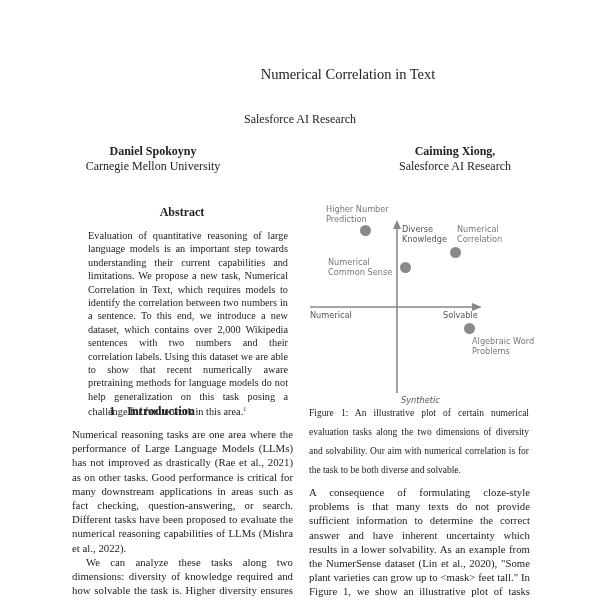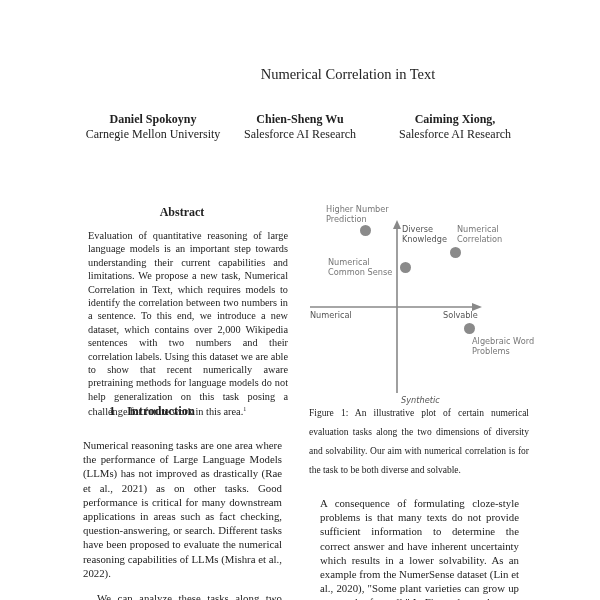--- a/index.html
+++ b/index.html
@@ -1,43 +1,42 @@
 <!DOCTYPE html>
 <html><head>
 <meta charset="utf-8">
 <style>
   html,body{margin:0;padding:0;background:#fff;}
   body{width:600px;height:600px;position:relative;overflow:hidden;font-family:"Liberation Serif",serif;color:#222;}
   .abs{position:absolute;}
   .title{left:0;width:600px;top:66px;text-align:center;font-weight:normal;font-size:14.5px;padding-left:48px;}
   .author{top:112px;text-align:center;font-size:12px;line-height:15px;}
-  .author .nm{font-weight:bold;}
+  .author .nm{font-weight:bold;margin-top:32px;}
   .abs-head{left:72px;width:220px;top:205px;text-align:center;font-weight:bold;font-size:12px;}
   .para{font-size:10.8px;line-height:14.2px;text-align:justify;}
   .abs-body{left:88px;width:200px;top:229px;font-size:10.3px;line-height:13.4px;text-align:justify;}
   .sec{left:72px;top:404px;font-weight:bold;font-size:12.5px;margin-left:37px;}
   .sec .num{display:inline-block;width:18px;}
   .caption{left:309px;width:220px;top:404px;font-size:9.5px;line-height:19px;text-align:justify;}
   .lbl{font-family:"DejaVu Sans",sans-serif;font-size:8.2px;color:#777;line-height:10px;}
   .lbl.dark{color:#555;}
   .dot{width:11px;height:11px;border-radius:50%;background:#8a8a8a;}
-  p{margin:11px;font-family:Liberation Serif, serif;}
+  p{margin:0;font-family:Liberation Serif, serif;}
   .indent{text-indent:14px;}
 </style>
 </head>
 <body>
 
 <div class="abs title">Numerical Correlation in Text</div>
 
 <div class="abs author" style="left:78px;width:150px;">
   <div class="nm">Daniel Spokoyny</div>
   <div>Carnegie Mellon University</div>
 </div>
 <div class="abs author" style="left:228px;width:144px;">
-  <div class="nm">Chien-Sheng Wu</div>
   <div>Salesforce AI Research</div>
 </div>
 <div class="abs author" style="left:380px;width:150px;">
   <div class="nm">Caiming Xiong,</div>
   <div>Salesforce AI Research</div>
 </div>
 
 <div class="abs abs-head">Abstract</div>
 <div class="abs abs-body">
   <span>Evaluation of quantitative reasoning of large language models is an important step towards understanding their current capabilities and limitations. We propose a new task, Numerical Correlation in Text, which requires models to identify the correlation between two numbers in a sentence. To this end, we introduce a new dataset, which contains over 2,000 Wikipedia sentences with two numbers and their correlation labels. Using this dataset we are able to show that recent numerically aware pretraining methods for language models do not help generalization on this task posing a challenge for future work in this area.</span><sup style="font-size:6px;">1</sup>

